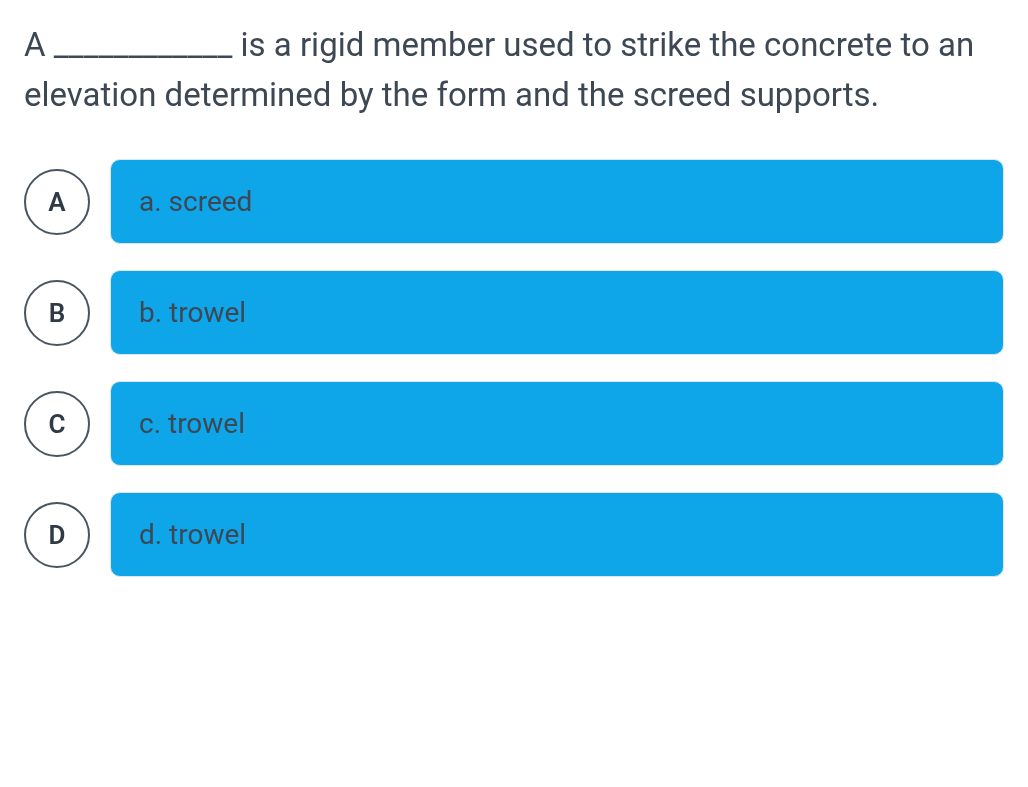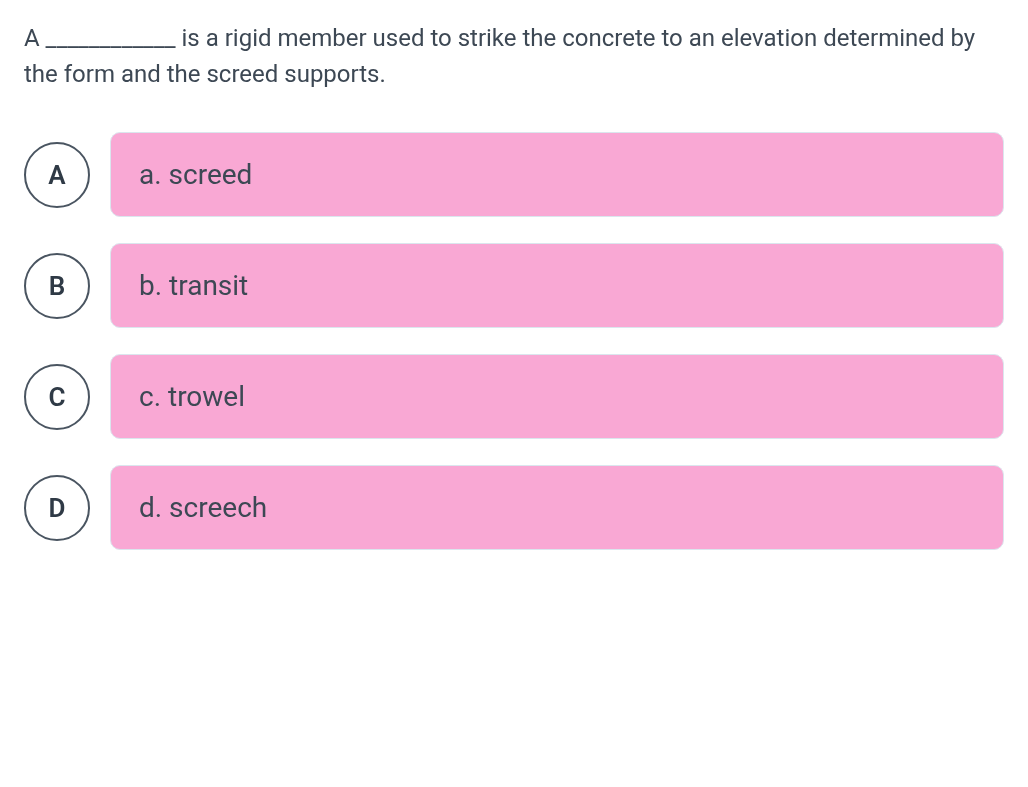--- a/index.html
+++ b/index.html
@@ -8,21 +8,21 @@
       box-sizing: border-box;
     }
     body {
       font-family: -apple-system, BlinkMacSystemFont, 'Segoe UI', Roboto, Helvetica, Arial, sans-serif;
       background: #ffffff;
       width: 1028px;
       height: 787px;
       padding: 20px 24px;
     }
     .question-text {
-      font-size: 24px;
+      font-size: 33px;
       line-height: 1.5;
       color: #3d4854;
       margin-bottom: 40px;
       font-weight: 400;
     }
     .options-container {
       display: flex;
       flex-direction: column;
       gap: 26px;
     }
@@ -45,41 +45,41 @@
       flex-shrink: 0;
       background: #ffffff;
     }
     .option-box {
       flex: 1;
       border: 1px solid #dbe6ee;
       border-radius: 10px;
       padding: 25px 28px;
       font-size: 28px;
       color: #3d4854;
-      background: #f9a8d4;
+      background: #0ea5e9;
       min-height: 82px;
       display: flex;
       align-items: center;
     }
   </style>
 </head>
 <body>
 
 <div class="question-text">A ____________ is a rigid member used to strike the concrete to an elevation determined by the form and the screed supports.</div>
 
 <div class="options-container">
   <div class="option-row">
     <div class="option-letter">A</div>
     <div class="option-box">a. screed</div>
   </div>
   <div class="option-row">
     <div class="option-letter">B</div>
-    <div class="option-box">b. transit</div>
+    <div class="option-box">b. trowel</div>
   </div>
   <div class="option-row">
     <div class="option-letter">C</div>
     <div class="option-box">c. trowel</div>
   </div>
   <div class="option-row">
     <div class="option-letter">D</div>
-    <div class="option-box">d. screech</div>
+    <div class="option-box">d. trowel</div>
   </div>
 </div>
 
 </body></html>

